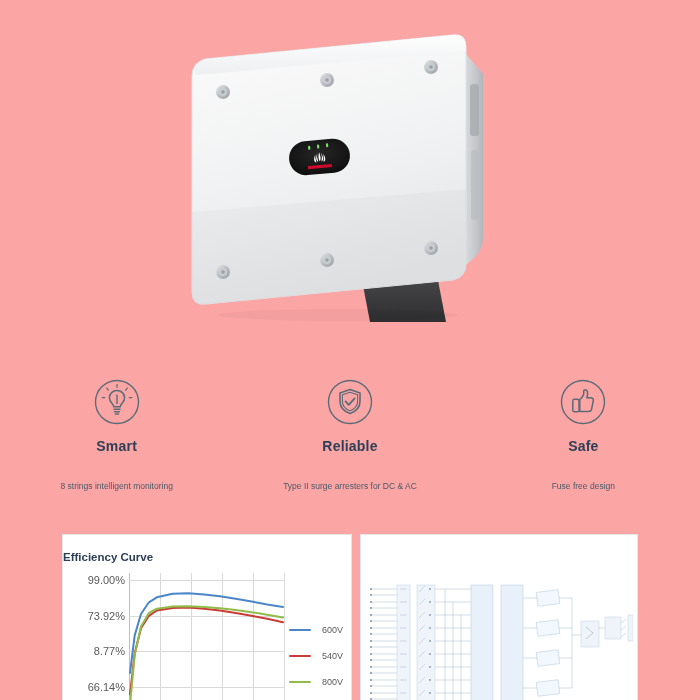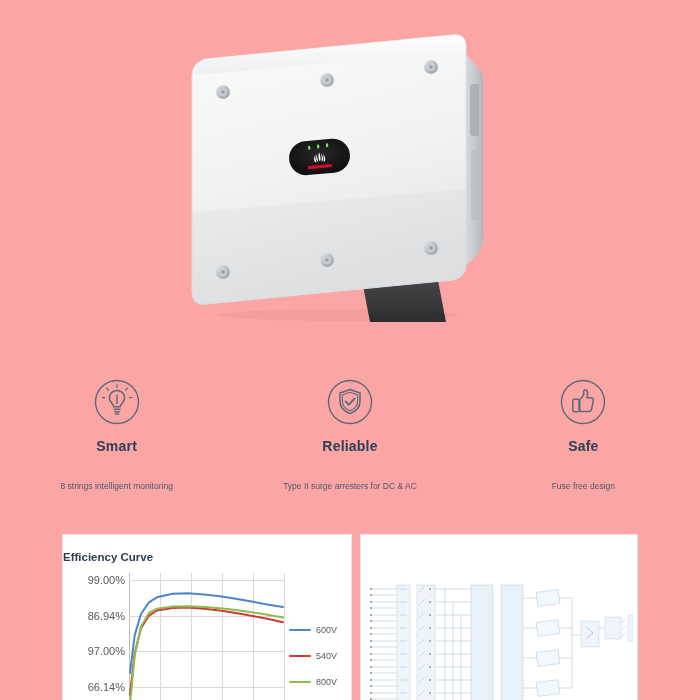--- a/index.html
+++ b/index.html
@@ -52,21 +52,21 @@
     transform: translateY(-50%); white-space:nowrap;
   }
   .plot { position:absolute; left:66px; top:4px; width:155px; height:132px; }
   .gridv, .gridh { position:absolute; background:#d9d9d9; }
   .gridv { width:1px; top:0; bottom:0; }
   .gridh { height:1px; left:0; right:0; }
   .axis-left { position:absolute; left:0; top:0; bottom:0; width:1px; background:#bfbfbf; }
   .legend { position:absolute; left:226px; top:48px; width:62px; }
   .legend-row { display:flex; align-items:center; height:26px; }
   .legend-line { width:22px; height:2.6px; border-radius:1px; }
-  .legend-label { margin-left:5px; font-size:9px; color:#595959; }
+  .legend-label { margin-left:11px; font-size:9px; color:#595959; }
 
   
   .circuit { position:absolute; left:6px; top:48px; width:266px; height:120px; }
 </style>
 </head>
 <body>
 
 <div class="page">
 
   <div class="hero">
@@ -228,22 +228,22 @@
   </div>
 
   <div class="cards">
 
     <div class="card" id="card-eff">
       <div class="card-title">Efficiency Curve</div>
 
       <div class="chart-area">
         <div class="ylabels" id="ylabels">
             <div class="ylabel" style="top: 11.1351px;">99.00%</div>
-            <div class="ylabel" style="top: 46.8108px;">86.94%</div>
-            <div class="ylabel" style="top: 82.4865px;">97.00%</div>
+            <div class="ylabel" style="top: 46.8108px;">73.92%</div>
+            <div class="ylabel" style="top: 82.4865px;">8.77%</div>
             <div class="ylabel" style="top: 118.162px;">66.14%</div>
           </div>
         <div class="plot" id="plot">
           <div class="axis-left"></div>
         <div class="gridh" style="top: 7.13514px;"></div>
             <div class="gridh" style="top: 42.8108px;"></div>
             <div class="gridh" style="top: 78.4865px;"></div>
             <div class="gridh" style="top: 114.162px;"></div>
             <div class="gridv" style="left: 31px;"></div>
             <div class="gridv" style="left: 62px;"></div>

